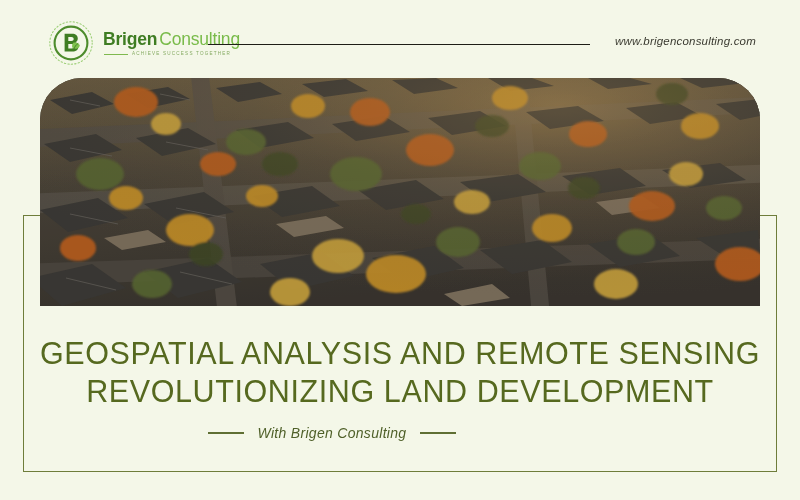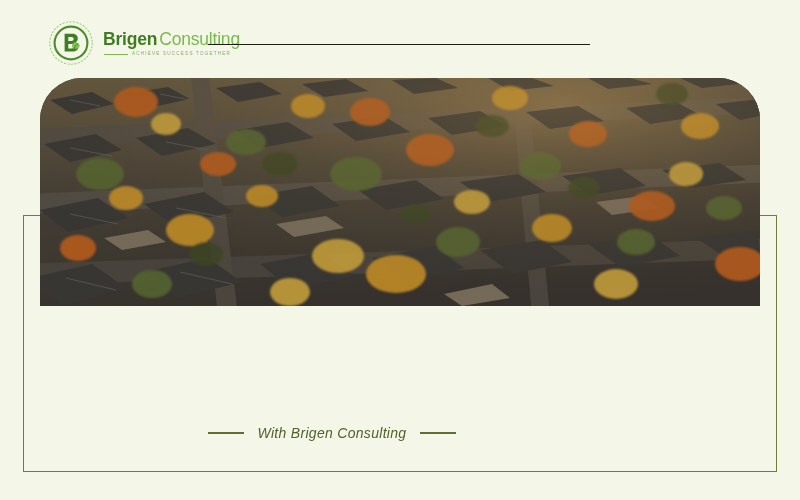--- a/index.html
+++ b/index.html
@@ -207,20 +207,21 @@
         </div>
         <div class="logo-tagline-row">
           <span class="logo-tag-rule"></span>
           <span class="logo-tagline">Achieve Success Together</span>
         </div>
       </div>
     </div>
 
     <div class="header-rule"></div>
 
+    <div class="site-url">www.brigenconsulting.com</div>
   </div>
 
   <div class="hero">
     <svg viewBox="0 0 720 228" width="720" height="228" xmlns="http://www.w3.org/2000/svg" preserveAspectRatio="none">
       <defs>
         <linearGradient id="skyTint" x1="0" y1="0" x2="0.3" y2="1">
           <stop offset="0" stop-color="#6d5f45"></stop>
           <stop offset="0.45" stop-color="#4a443a"></stop>
           <stop offset="1" stop-color="#383430"></stop>
         </linearGradient>
@@ -354,20 +355,24 @@
           <ellipse cx="376" cy="136" rx="15" ry="10"></ellipse>
           <ellipse cx="632" cy="16" rx="16" ry="11"></ellipse>
         </g>
       </g>
 
       <rect width="720" height="228" fill="url(#sunGlow)" opacity="0.5"></rect>
       <rect width="720" height="228" fill="#2b2417" opacity="0.16"></rect>
     </svg>
   </div>
 
+  <div class="title-wrap">
+    <div class="title-line">Geospatial Analysis and Remote Sensing</div>
+    <div class="title-line">Revolutionizing Land Development</div>
+  </div>
 
   <div class="subtitle-row">
     <span class="sub-rule"></span>
     <span class="subtitle-text">With Brigen Consulting</span>
     <span class="sub-rule"></span>
   </div>
 
 </div>
 
 </body></html>

